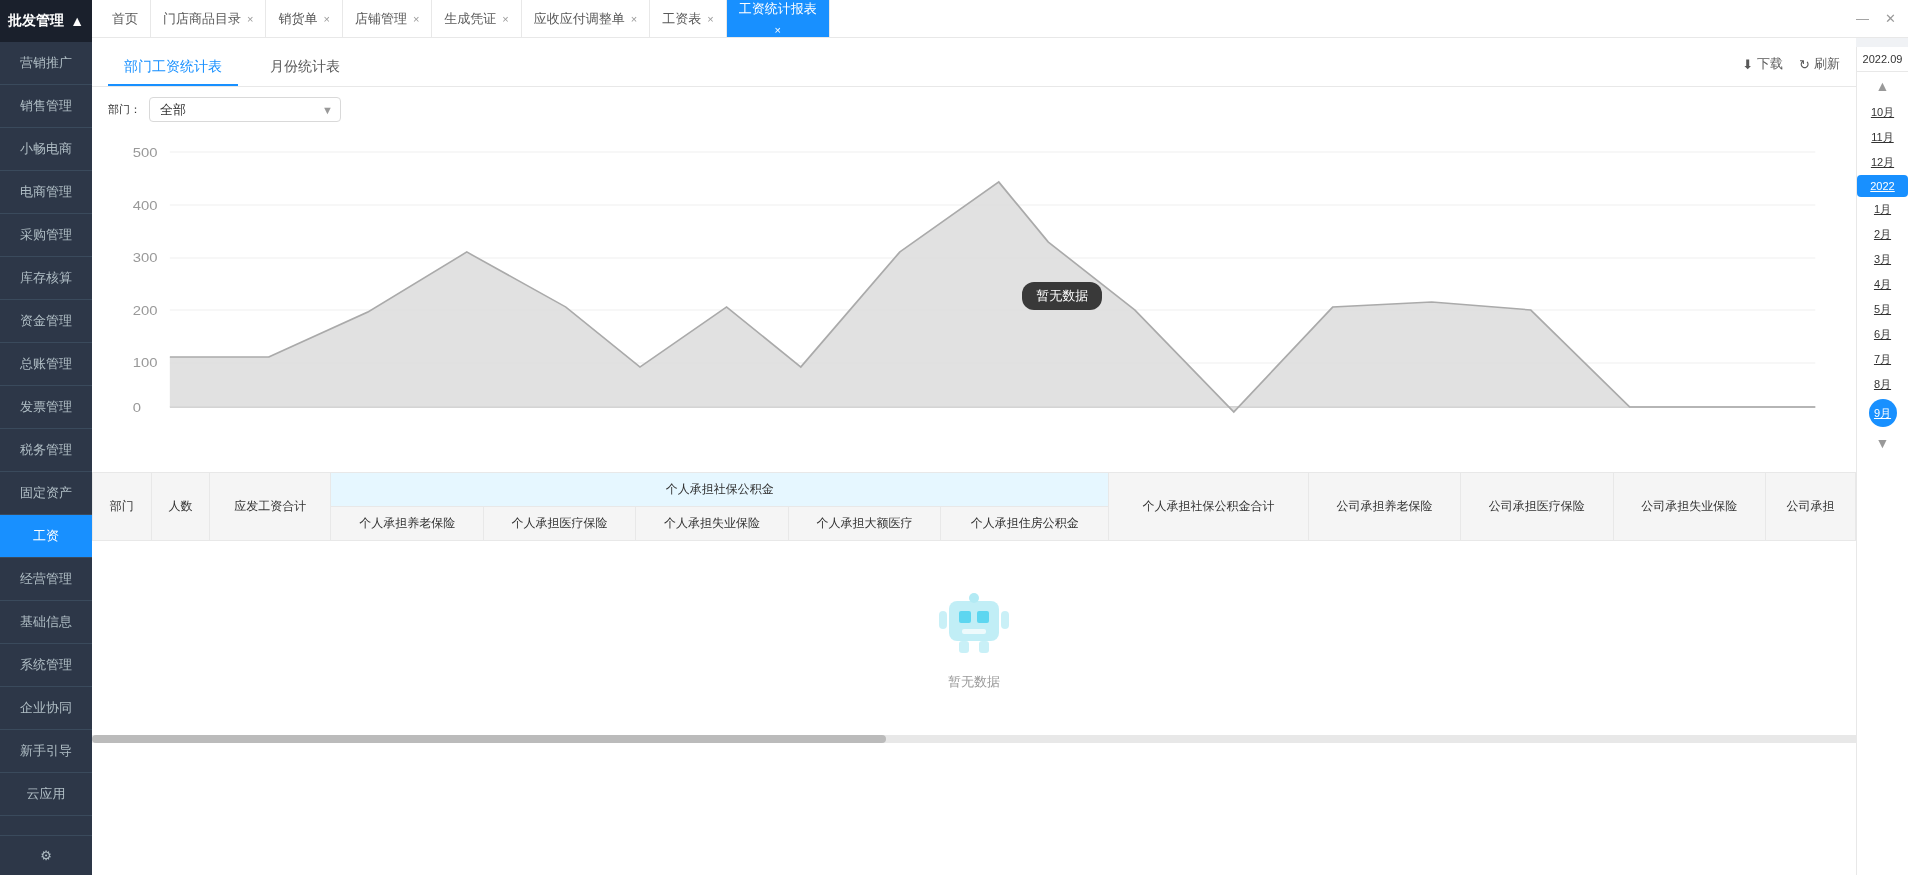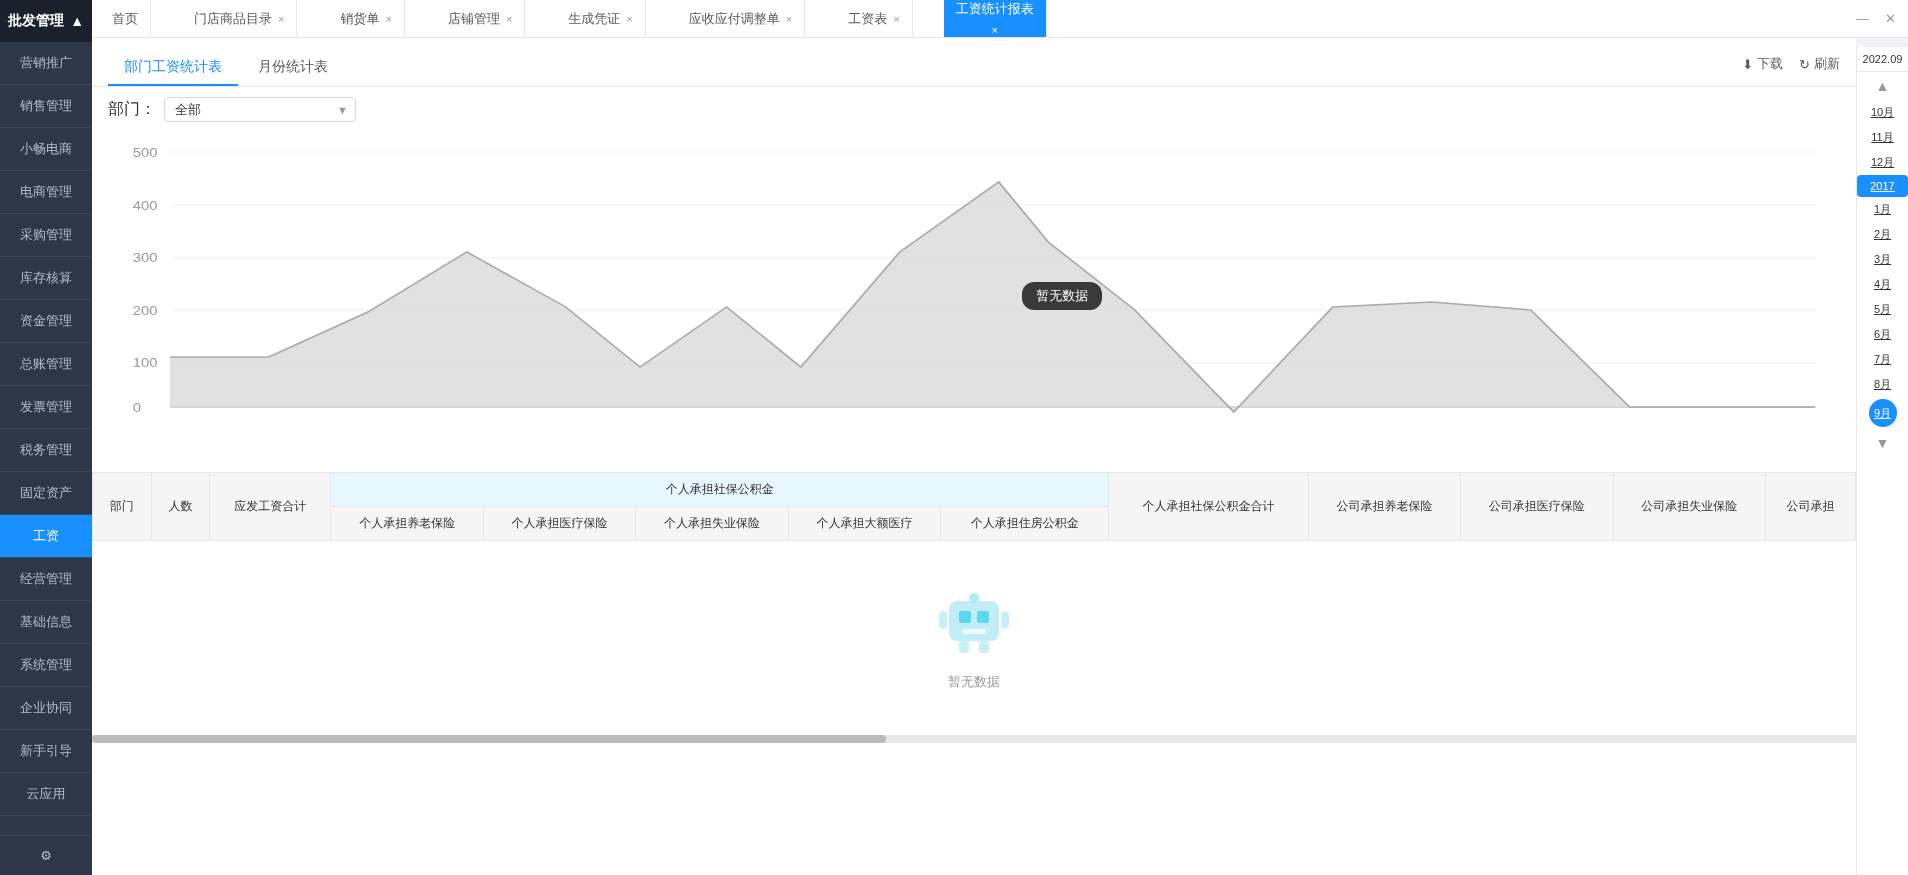--- a/index.html
+++ b/index.html
@@ -96,21 +96,21 @@
       padding: 0;
       display: flex;
       flex-direction: column;
     }
 
     
     .sub-tabs {
       display: flex;
       align-items: center;
       padding: 12px 16px 0;
-      gap: 4px;
+      gap: 16px;
       border-bottom: 1px solid #e8e8e8;
       background: #fff;
     }
     .sub-tab {
       padding: 8px 16px;
       cursor: pointer;
       font-size: 14px;
       color: #595959;
       border-bottom: 2px solid transparent;
     }
@@ -298,21 +298,21 @@
       <div class="sidebar-item">云应用</div>
     </div>
   <div class="sidebar-footer">
     <span>⚙</span>
   </div>
 </div>
 
 <div class="main">
 
   <div class="tab-bar">
-    <div id="tab-items" style="display:flex;align-items:flex-end;gap:31px;">
+    <div id="tab-items" style="display:flex;align-items:flex-end;">
         <div class="tab-item">
           <span>首页</span>
         </div>
         <div class="tab-item">
           <span>门店商品目录</span>
           <span class="close-x">×</span>
         </div>
         <div class="tab-item">
           <span>销货单</span>
           <span class="close-x">×</span>
@@ -357,21 +357,21 @@
           </div>
           <div class="action-btn">
             <span>↻</span>
             <span>刷新</span>
           </div>
         </div>
       </div>
 
       <div class="toolbar-row">
         <div class="toolbar-left">
-          <label style="font-size:16px;color:#333;">部门：</label>
+          <label style="font-size:11px;color:#333;">部门：</label>
           <div class="select-wrapper">
             <select class="dept-select">
               <option>全部</option>
             </select>
             <span class="select-arrow">▼</span>
           </div>
         </div>
       </div>
 
       <div class="chart-area">
@@ -445,21 +445,21 @@
       </div>
 
     </div>
 
     <div class="date-sidebar">
       <div style="font-size:11px;color:#333;padding:6px 2px;text-align:center;border-bottom:1px solid #e8e8e8;width:100%;">2022.09</div>
       <div class="nav-arrow">▲</div>
       <div class="date-label">10月</div>
       <div class="date-label">11月</div>
       <div class="date-label">12月</div>
-      <div class="date-label current-year">2017</div>
+      <div class="date-label current-year">2022</div>
       <div class="date-label">1月</div>
       <div class="date-label">2月</div>
       <div class="date-label">3月</div>
       <div class="date-label">4月</div>
       <div class="date-label">5月</div>
       <div class="date-label">6月</div>
       <div class="date-label">7月</div>
       <div class="date-label">8月</div>
       <div class="date-label active-month">9月</div>
       <div class="nav-arrow">▼</div>

